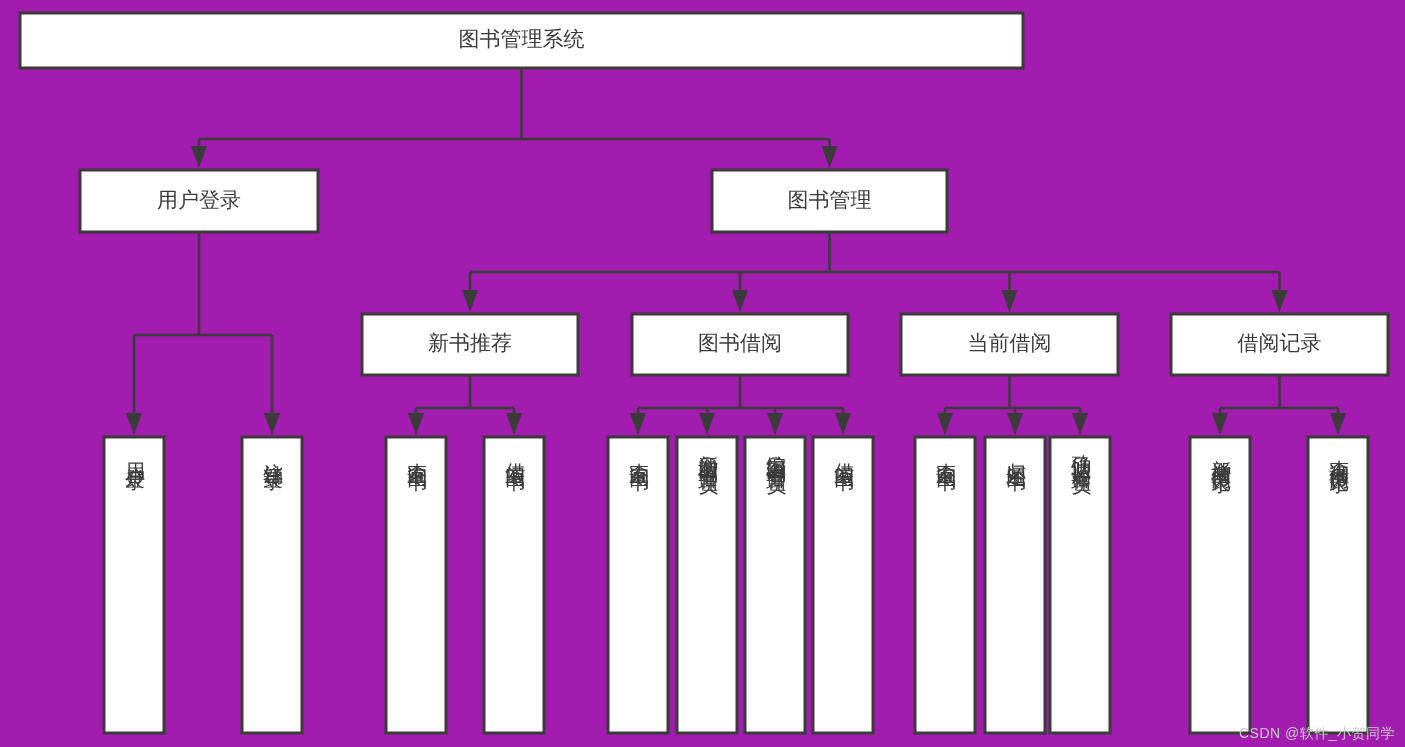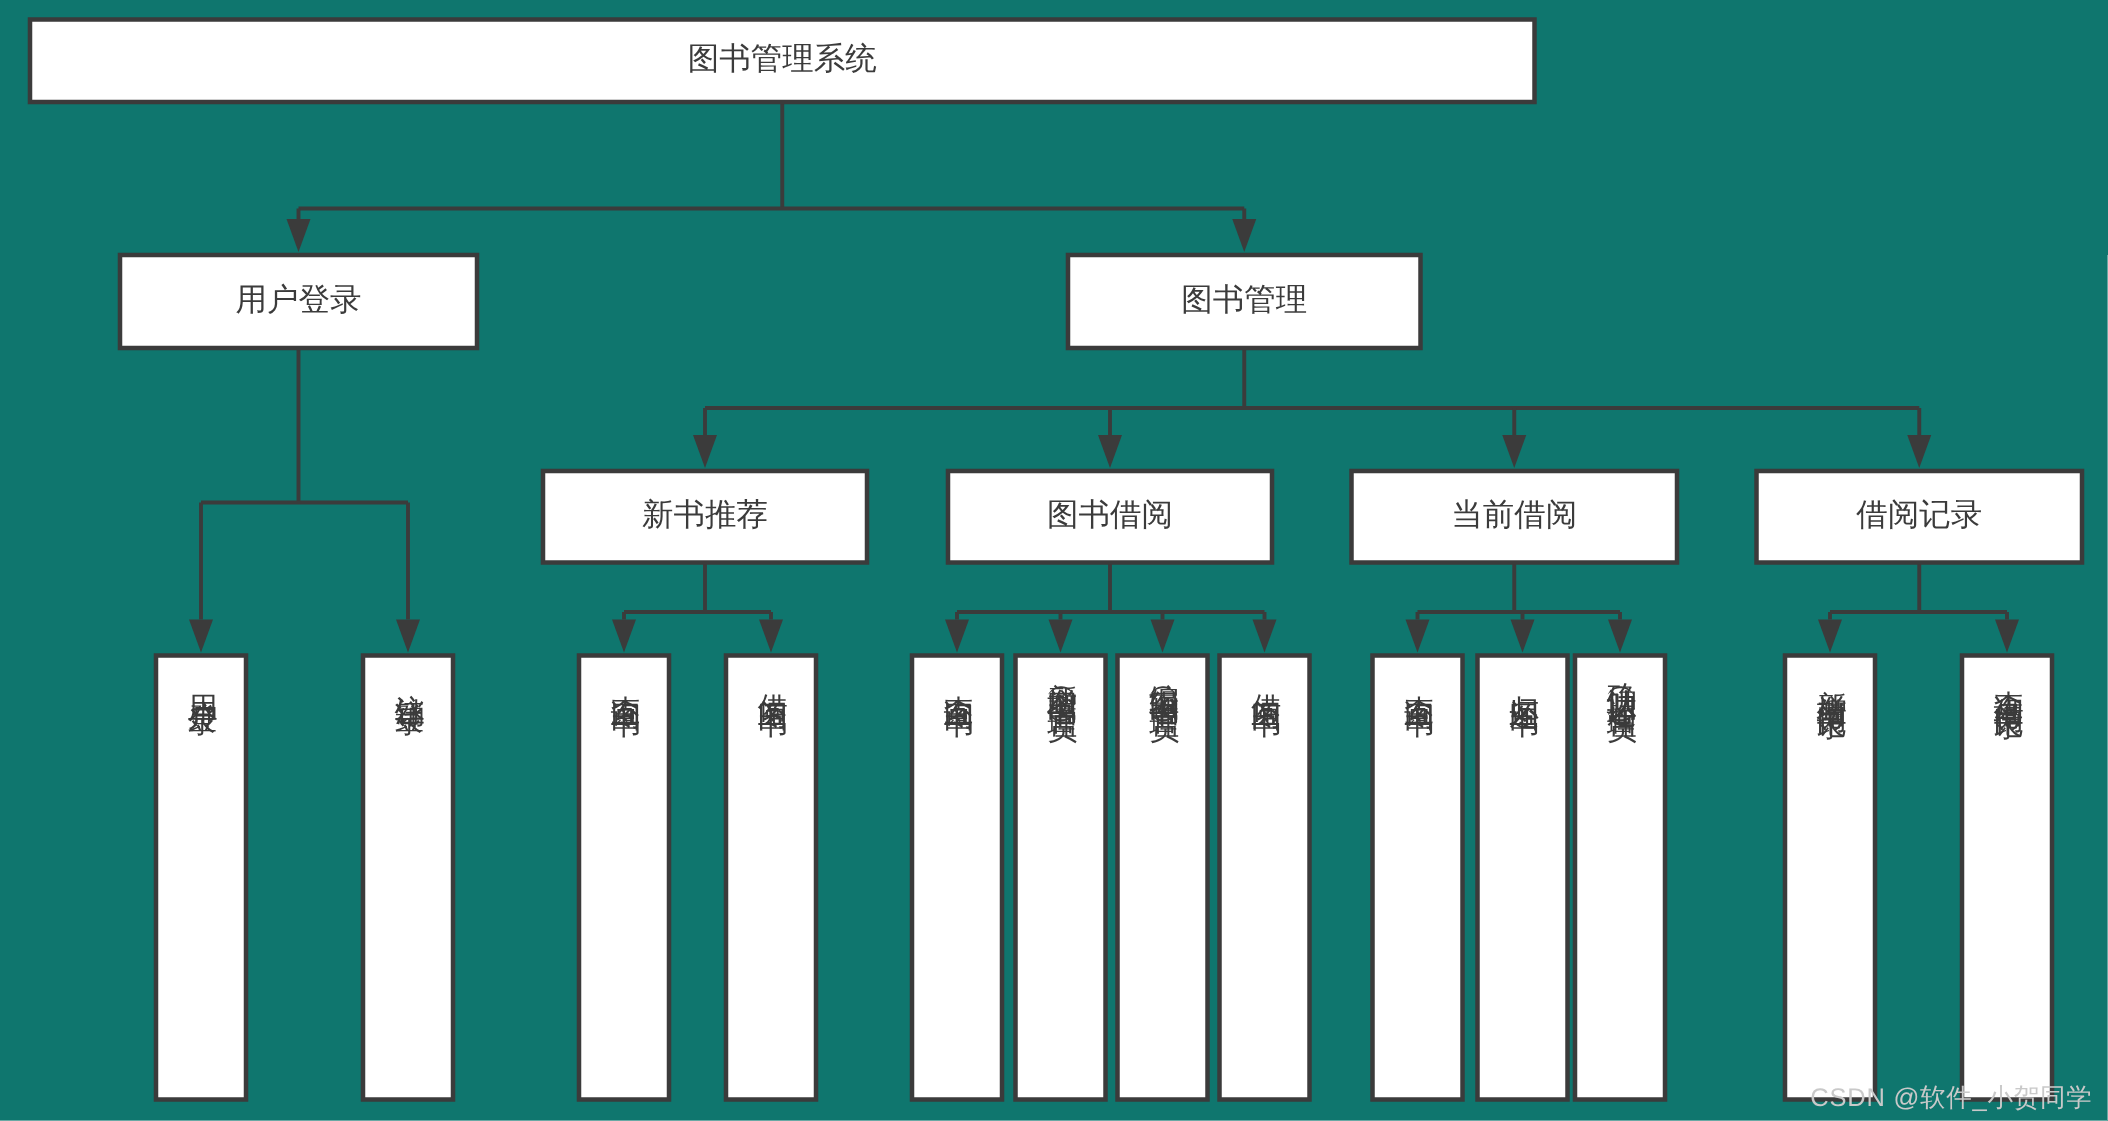--- a/index.html
+++ b/index.html
@@ -1,42 +1,42 @@
 <!DOCTYPE html>
 <html><head>
 <meta charset="utf-8">
 <style>
   html,body{margin:0;padding:0;background:#ffffff;}
   body{
     width:1405px;height:747px;
     font-family:"Liberation Sans","DejaVu Sans",sans-serif;
     overflow:hidden;
   }
-  #diagram-root{position:relative;width:1405px;height:747px;background:#0f766e;}
+  #diagram-root{position:relative;width:1405px;height:747px;background:#a21caf;}
   svg#tree{position:absolute;left:0;top:0;width:1405px;height:747px;}
   .node-rect{fill:#ffffff;stroke:#3b3b3b;stroke-width:3;}
   .link{stroke:#3b3b3b;stroke-width:2.6;fill:none;}
   .arrow-head{fill:#3b3b3b;stroke:none;}
   .node-label{
     font-family:"Liberation Sans","DejaVu Sans",sans-serif;
     fill:#3b3b3b;
     font-size:21px;
     text-anchor:middle;
     dominant-baseline:middle;
   }
   .node-label.vert{
     font-size:20px;
     writing-mode:vertical-rl;
     text-orientation:upright;
     letter-spacing:3px;
   }
   .watermark{
     position:absolute;
     right:10px;bottom:4px;
-    font-size:17px;
+    font-size:14px;
     color:#c9c9c9;
     letter-spacing:0.5px;
     font-family:"Liberation Sans","DejaVu Sans",sans-serif;
     white-space:nowrap;
     pointer-events:none;
   }
 </style>
 </head>
 <body>
 

